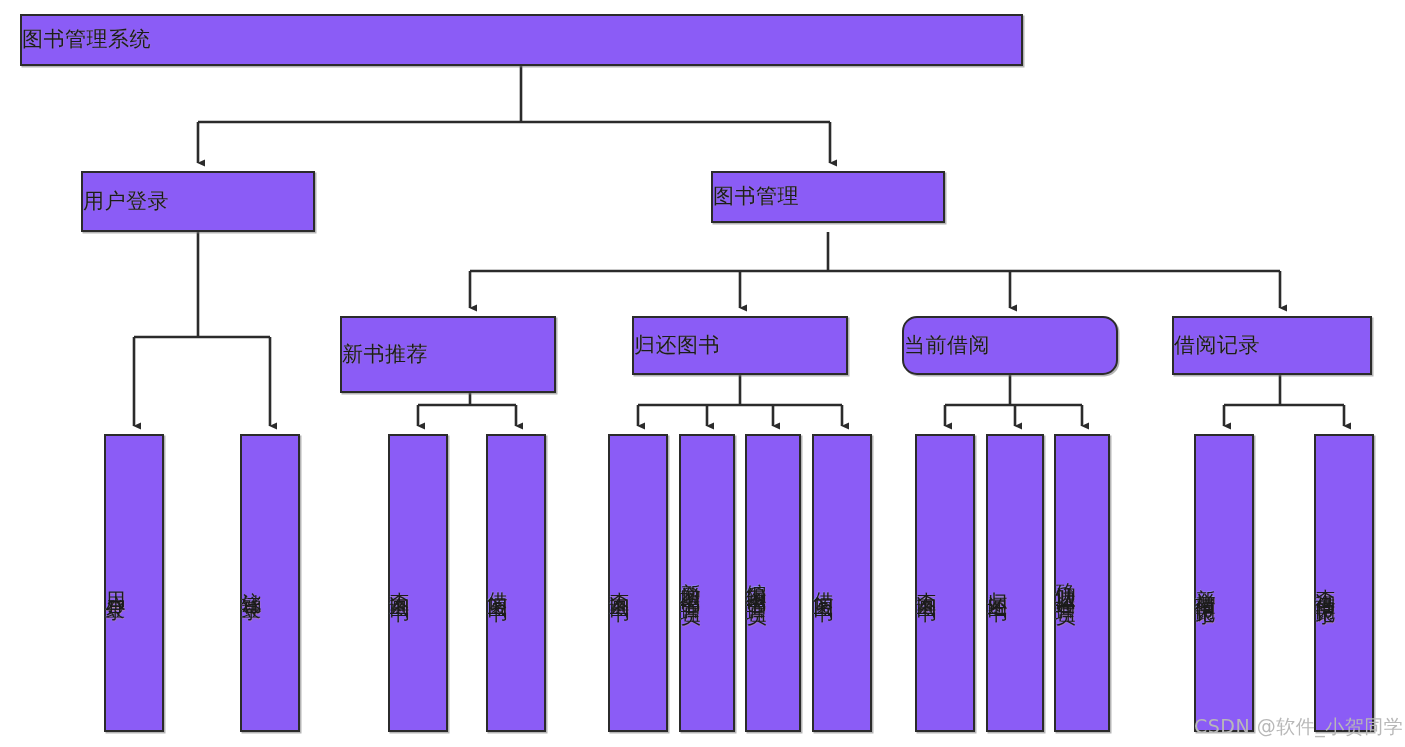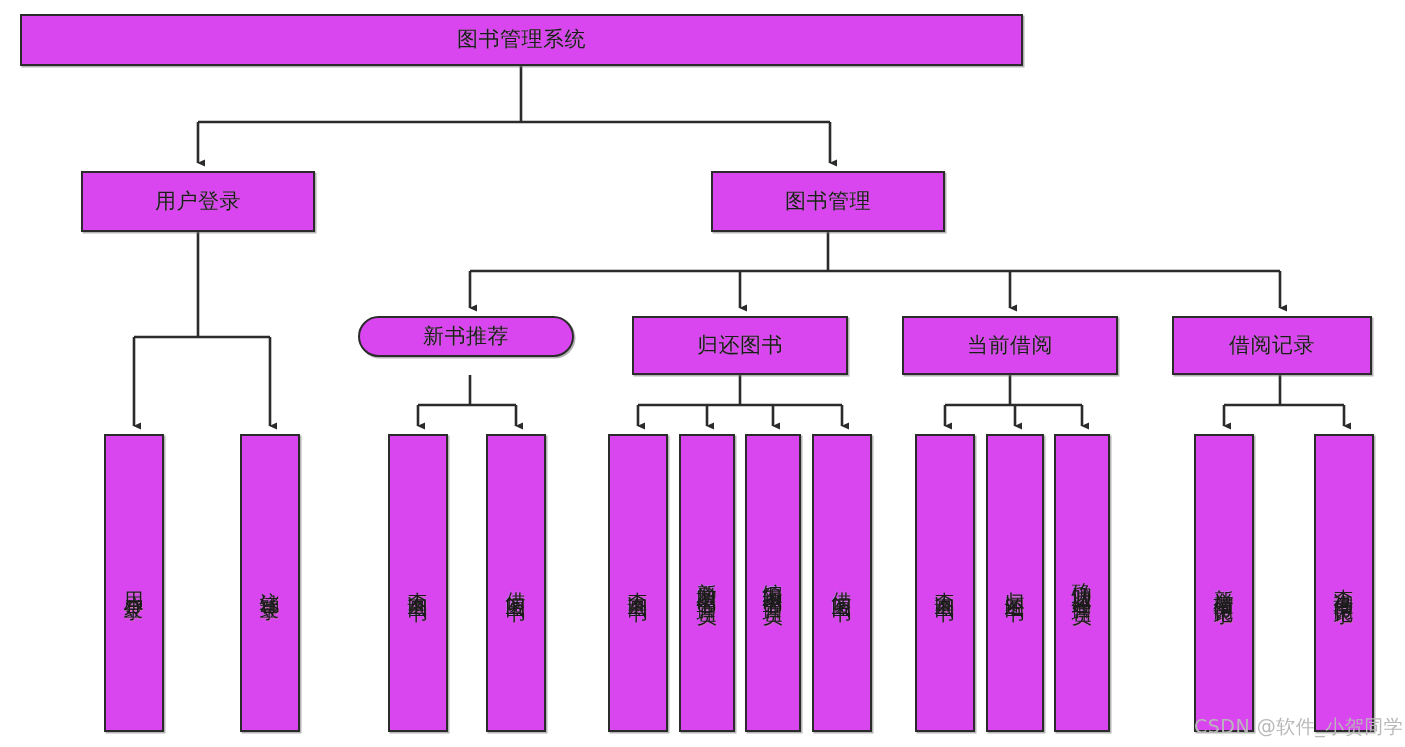--- a/index.html
+++ b/index.html
@@ -23,25 +23,24 @@
     position: absolute;
     top: 0;
     left: 0;
     width: 1405px;
     height: 747px;
     pointer-events: none;
   }
   .node {
     position: absolute;
     box-sizing: border-box;
-    background: #d946ef;
+    background: #8b5cf6;
     border: 2px solid #2b2b2b;
     display: flex;
     align-items: center;
-    justify-content: center;
     box-shadow: 1.5px 1.5px 0 0 rgba(120,120,120,0.55);
   }
   .node .label {
     color: #1b1b1b;
     font-size: 21px;
     line-height: 1.22;
     letter-spacing: 0.5px;
     white-space: nowrap;
     text-shadow: 0.4px 0.4px 0 rgba(200,160,120,0.35),
                  -0.4px -0.4px 0 rgba(150,185,220,0.35);
@@ -116,31 +115,31 @@
     </g>
   </svg>
 
   <div class="node" style="left: 20px; top: 14px; width: 1003px; height: 52px;">
     <span class="label">图书管理系统</span>
   </div>
 
   <div class="node" style="left: 81px; top: 171px; width: 234px; height: 61px;">
     <span class="label">用户登录</span>
   </div>
-  <div class="node" style="left: 711px; top: 171px; width: 234px; height: 61px;">
+  <div class="node" style="left: 711px; top: 171px; width: 234px; height: 52px;">
     <span class="label">图书管理</span>
   </div>
 
-  <div class="node" style="left: 358px; top: 316px; width: 216px; height: 41px; border-radius: 23px;">
+  <div class="node" style="left: 340px; top: 316px; width: 216px; height: 77px;">
     <span class="label">新书推荐</span>
   </div>
   <div class="node" style="left: 632px; top: 316px; width: 216px; height: 59px;">
     <span class="label">归还图书</span>
   </div>
-  <div class="node" style="left: 902px; top: 316px; width: 216px; height: 59px;">
+  <div class="node" style="left: 902px; top: 316px; width: 216px; height: 59px; border-radius: 15px;">
     <span class="label">当前借阅</span>
   </div>
   <div class="node" style="left: 1172px; top: 316px; width: 200px; height: 59px;">
     <span class="label">借阅记录</span>
   </div>
 
   <div class="node vertical" style="left: 104px; top: 434px; width: 60px; height: 298px;">
     <span class="label">用户登录</span>
   </div>
   <div class="node vertical" style="left: 240px; top: 434px; width: 60px; height: 298px;">

